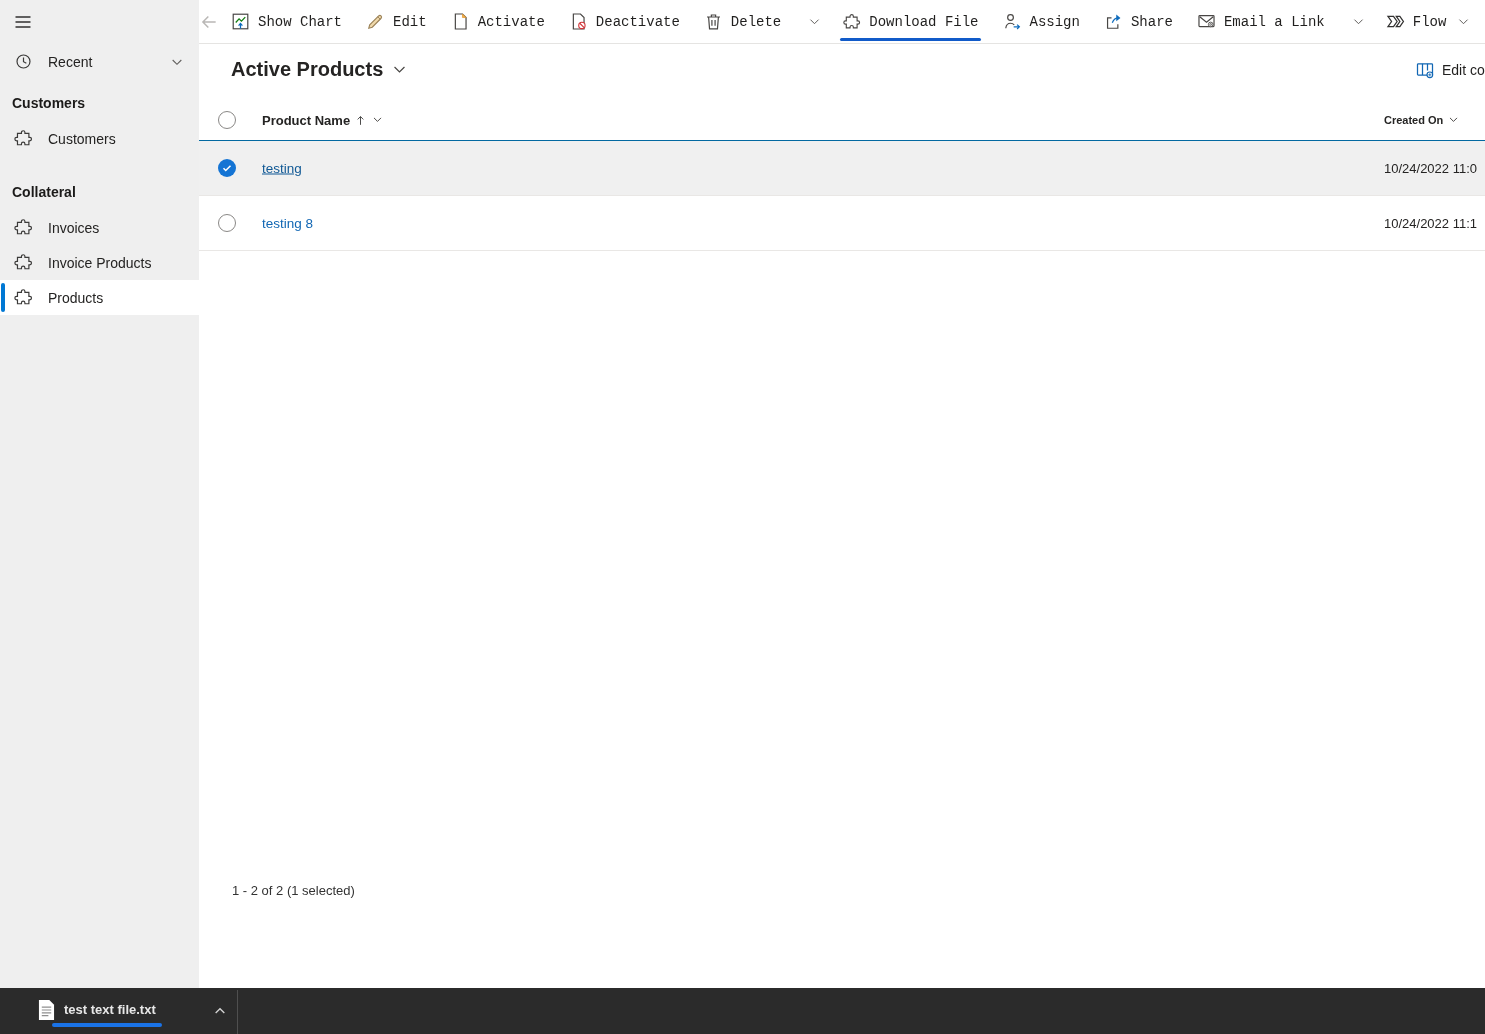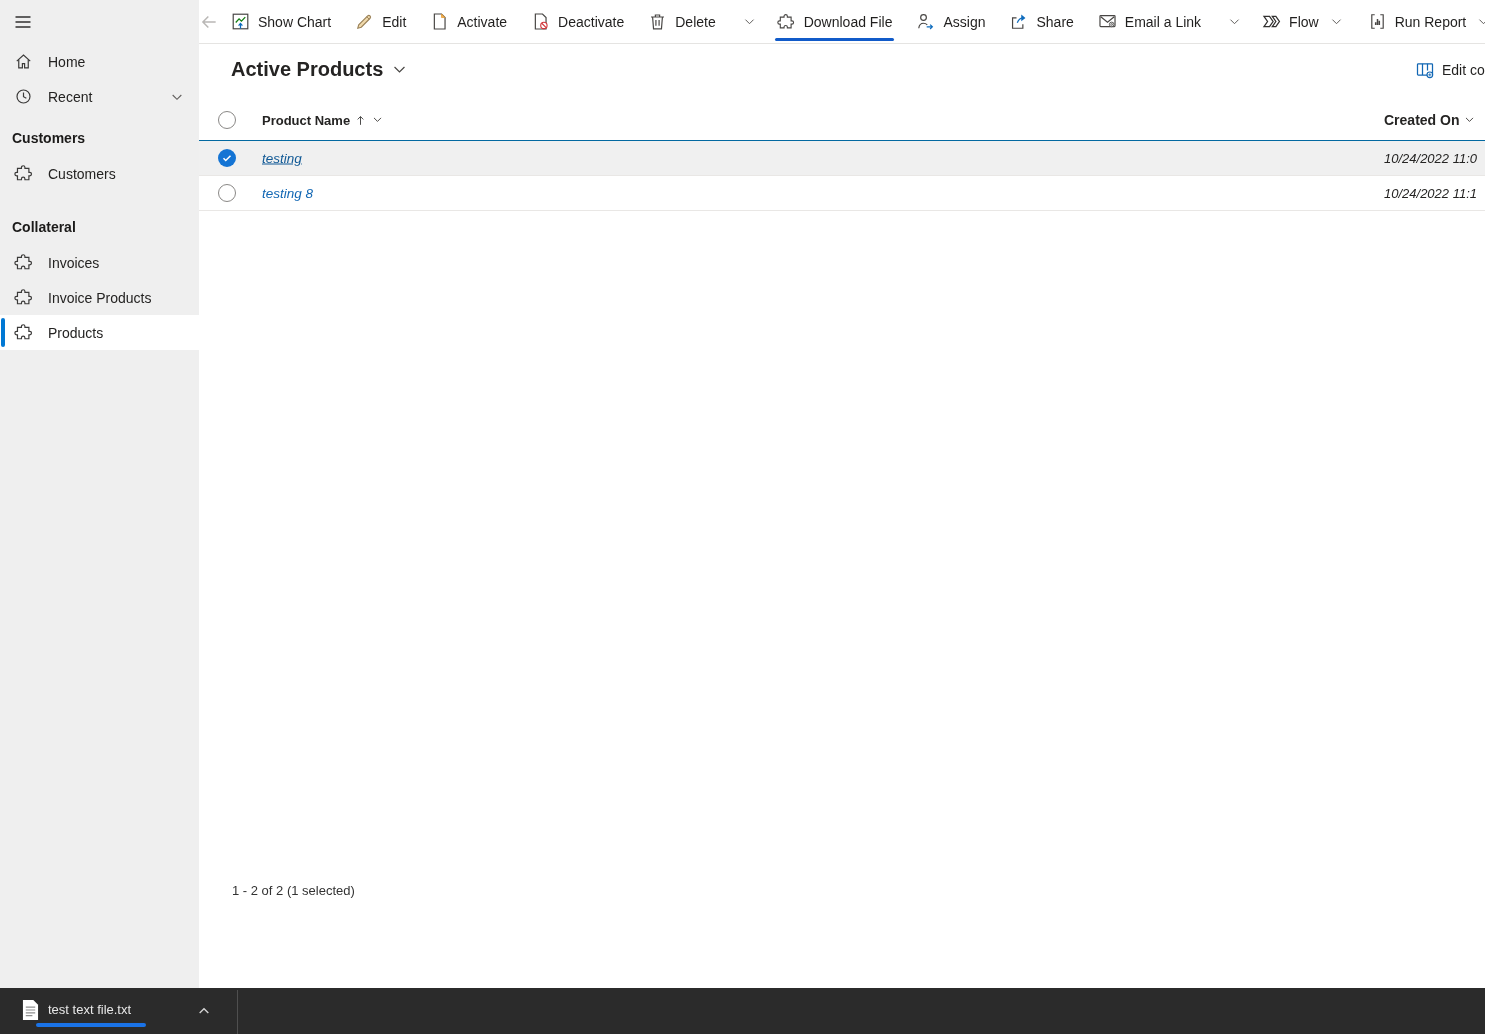--- a/index.html
+++ b/index.html
@@ -19,52 +19,52 @@
   .section-title.first { margin-top:12px; }
 
   
   .main { position:absolute; left:199px; top:0; right:0; height:100%; background:#fff; overflow:hidden; }
 
   
   .toolbar { position:relative; height:44px; border-bottom:1px solid #e5e4e2; display:flex; align-items:center; }
   .back { width:42px; height:44px; display:flex; align-items:center; justify-content:center; background:none; border:none; cursor:default; }
   .tdiv-full { width:1px; height:44px; background:#eceae8; }
   .tdiv { width:1px; height:20px; background:#d2d0ce; margin:0 2px; }
-  .tbtn { position:relative; display:flex; align-items:center; gap:8px; height:44px; padding:0 12px; background:none; border:none; font-family:Liberation Sans, sans-serif; font-size:14px; color:#201f1e; cursor:pointer; white-space:nowrap; }
+  .tbtn { position:relative; display:flex; align-items:center; gap:8px; height:44px; padding:0 12px; background:none; border:none; font-family:Liberation Mono, monospace; font-size:14px; color:#201f1e; cursor:pointer; white-space:nowrap; }
   .tbtn .ticon { width:19px; height:19px; display:flex; align-items:center; justify-content:center; }
   .tbtn .bchev { width:15px; height:15px; color:#605e5c; margin-left:2px; }
   .tbtn.focused::after { content:""; position:absolute; left:10px; right:10px; bottom:3px; height:3px; background:#115bc9; border-radius:2px; }
   .tbtn.chev-only { padding:0 8px; }
 
   
   .view-header { position:relative; height:56px; }
   .view-title-wrap { position:absolute; left:32px; top:14px; display:flex; align-items:center; gap:8px; cursor:pointer; }
   .view-title-wrap h1 { font-size:20px; font-weight:700; color:#252423; }
   .vchev { width:17px; height:17px; color:#484644; }
   .edit-columns { position:absolute; left:1216px; top:16px; display:flex; align-items:center; gap:7px; background:none; border:none; font-family:inherit; font-size:14px; color:#201f1e; white-space:nowrap; cursor:pointer; }
 
   
   .grid { position:absolute; left:0; right:0; top:100px; }
   .grid-header { position:relative; height:41px; border-bottom:1px solid #0369a1; }
   .cb { position:absolute; left:19px; top:50%; margin-top:-9px; width:18px; height:18px; border:1px solid #8a8886; border-radius:50%; background:#fff; cursor:pointer; }
   .cb.checked { border:none; background:#1474d4; display:flex; align-items:center; justify-content:center; }
   .col-name { position:absolute; left:63px; top:0; height:100%; display:flex; align-items:center; gap:4px; font-size:13px; font-weight:700; color:#252423; cursor:pointer; }
-  .col-date { position:absolute; left:1185px; top:0; height:100%; display:flex; align-items:center; gap:4px; font-size:14px; font-weight:700; color:#252423; white-space:nowrap; cursor:pointer; }
+  .col-date { position:absolute; left:1185px; top:0; height:100%; display:flex; align-items:center; gap:4px; font-size:11px; font-weight:700; color:#252423; white-space:nowrap; cursor:pointer; }
   .hchev { width:14px; height:14px; color:#484644; }
   .sort-ic { width:13px; height:13px; color:#323130; }
-  .grid-row { position:relative; height:35px; border-bottom:1px solid #e9e7e5;font-style:italic; }
+  .grid-row { position:relative; height:55px; border-bottom:1px solid #e9e7e5; }
   .grid-row.selected { background:#f0f0f0; }
   .cell-link { position:absolute; left:63px; top:50%; transform:translateY(-50%); font-size:13.5px; color:#1267b4; text-decoration:none; cursor:pointer; }
   .cell-link.underlined { text-decoration:underline; color:#115995; }
   .cell-date { position:absolute; left:1185px; top:50%; transform:translateY(-50%); font-size:13px; color:#252423; white-space:nowrap; }
   .grid-footer { position:absolute; left:33px; top:883px; font-size:13px; color:#333; white-space:nowrap; }
 
   
   .download-bar { position:absolute; left:0; right:0; bottom:0; height:46px; background:#2b2b2b; z-index:20; }
-  .download-item { position:absolute; left:0; top:0; width:237px; height:100%; cursor:pointer; }
+  .download-item { position:absolute; left:16px; top:0; width:237px; height:100%; cursor:pointer;font-weight:bold; }
   .doc-icon { position:absolute; left:22px; top:11px; width:17px; height:22px; }
   .dl-name { position:absolute; left:48px; top:14px; font-size:13px; color:#e8e8e8; white-space:nowrap; }
   .dl-progress { position:absolute; left:36px; bottom:7px; width:110px; height:4px; background:#1a73e8; border-radius:2px; }
   .dl-chevron { position:absolute; left:196px; top:9px; width:30px; height:28px; background:none; border:none; color:#d4d4d4; cursor:pointer; }
   .dl-sep { position:absolute; left:237px; top:2px; bottom:0; width:1px; background:#4f4f4f; }
 
   svg { display:block; }
 </style>
 </head>
 <body>
@@ -74,29 +74,20 @@
   <aside class="sidebar">
     <button class="hamburger">
       <span>
         <svg width="20" height="20" viewBox="0 0 20 20" fill="none">
             <path d="M2.5 5h15M2.5 10h15M2.5 15h15" stroke="#323130" stroke-width="1.7"></path>
           </svg>
       </span>
     </button>
 
     <nav>
-      <div class="nav-item">
-        <span class="nicon">
-          <svg width="19" height="19" viewBox="0 0 24 24" fill="none" stroke="#3b3a39" stroke-width="1.5">
-              <path d="M3.5 11.5L12 4l8.5 7.5"></path>
-              <path d="M6 9.5V20h4.6v-5.4h2.8V20H18V9.5"></path>
-            </svg>
-        </span>
-        <span>Home</span>
-      </div>
 
       <div class="nav-item">
         <span class="nicon">
           <svg width="19" height="19" viewBox="0 0 24 24" fill="none" stroke="#3b3a39" stroke-width="1.5">
               <circle cx="12" cy="12" r="8.2"></circle>
               <path d="M12 7v5.3l3.6 2"></path>
             </svg>
         </span>
         <span>Recent</span>
         <span class="chev">

